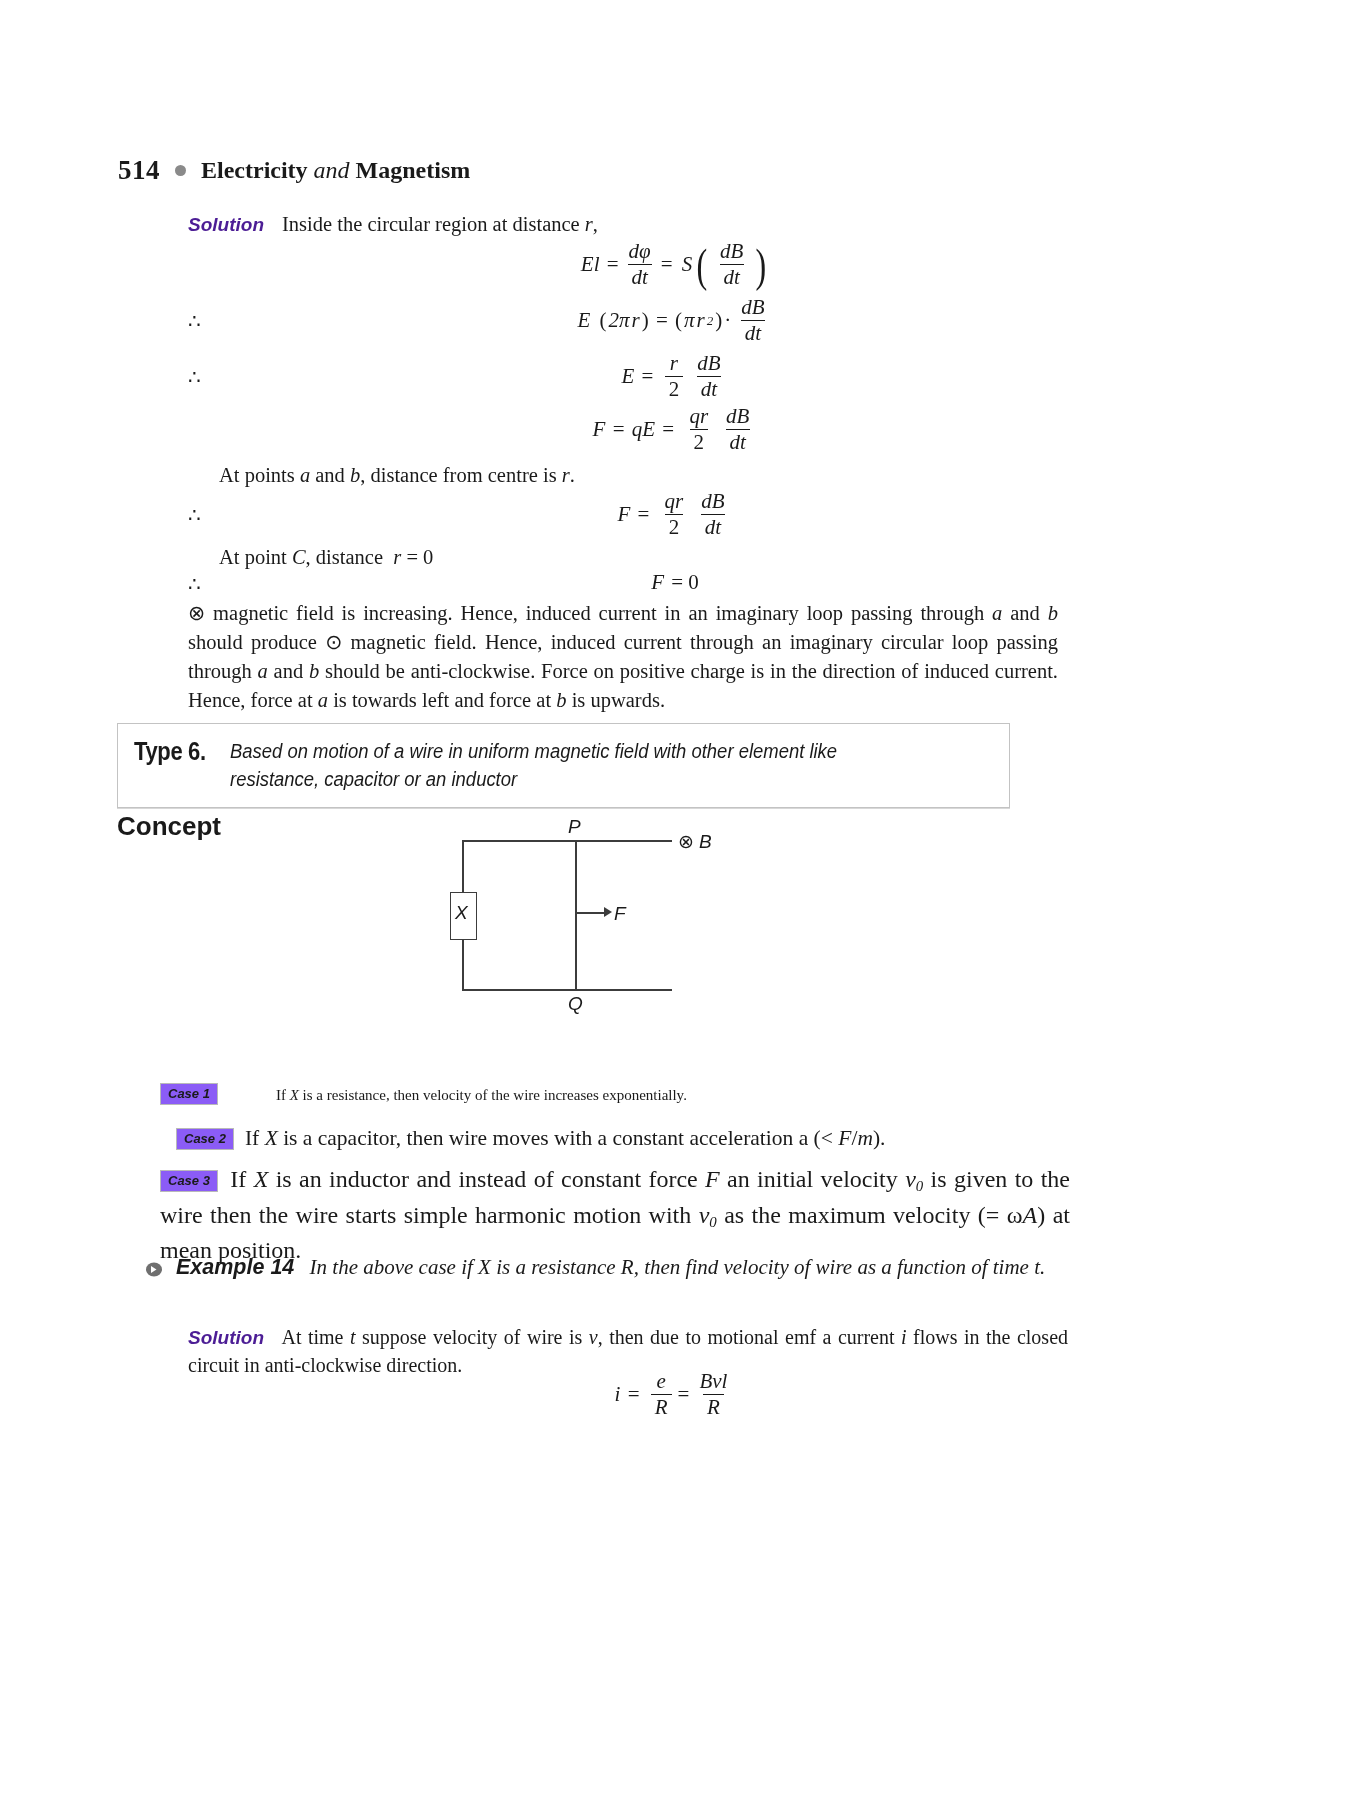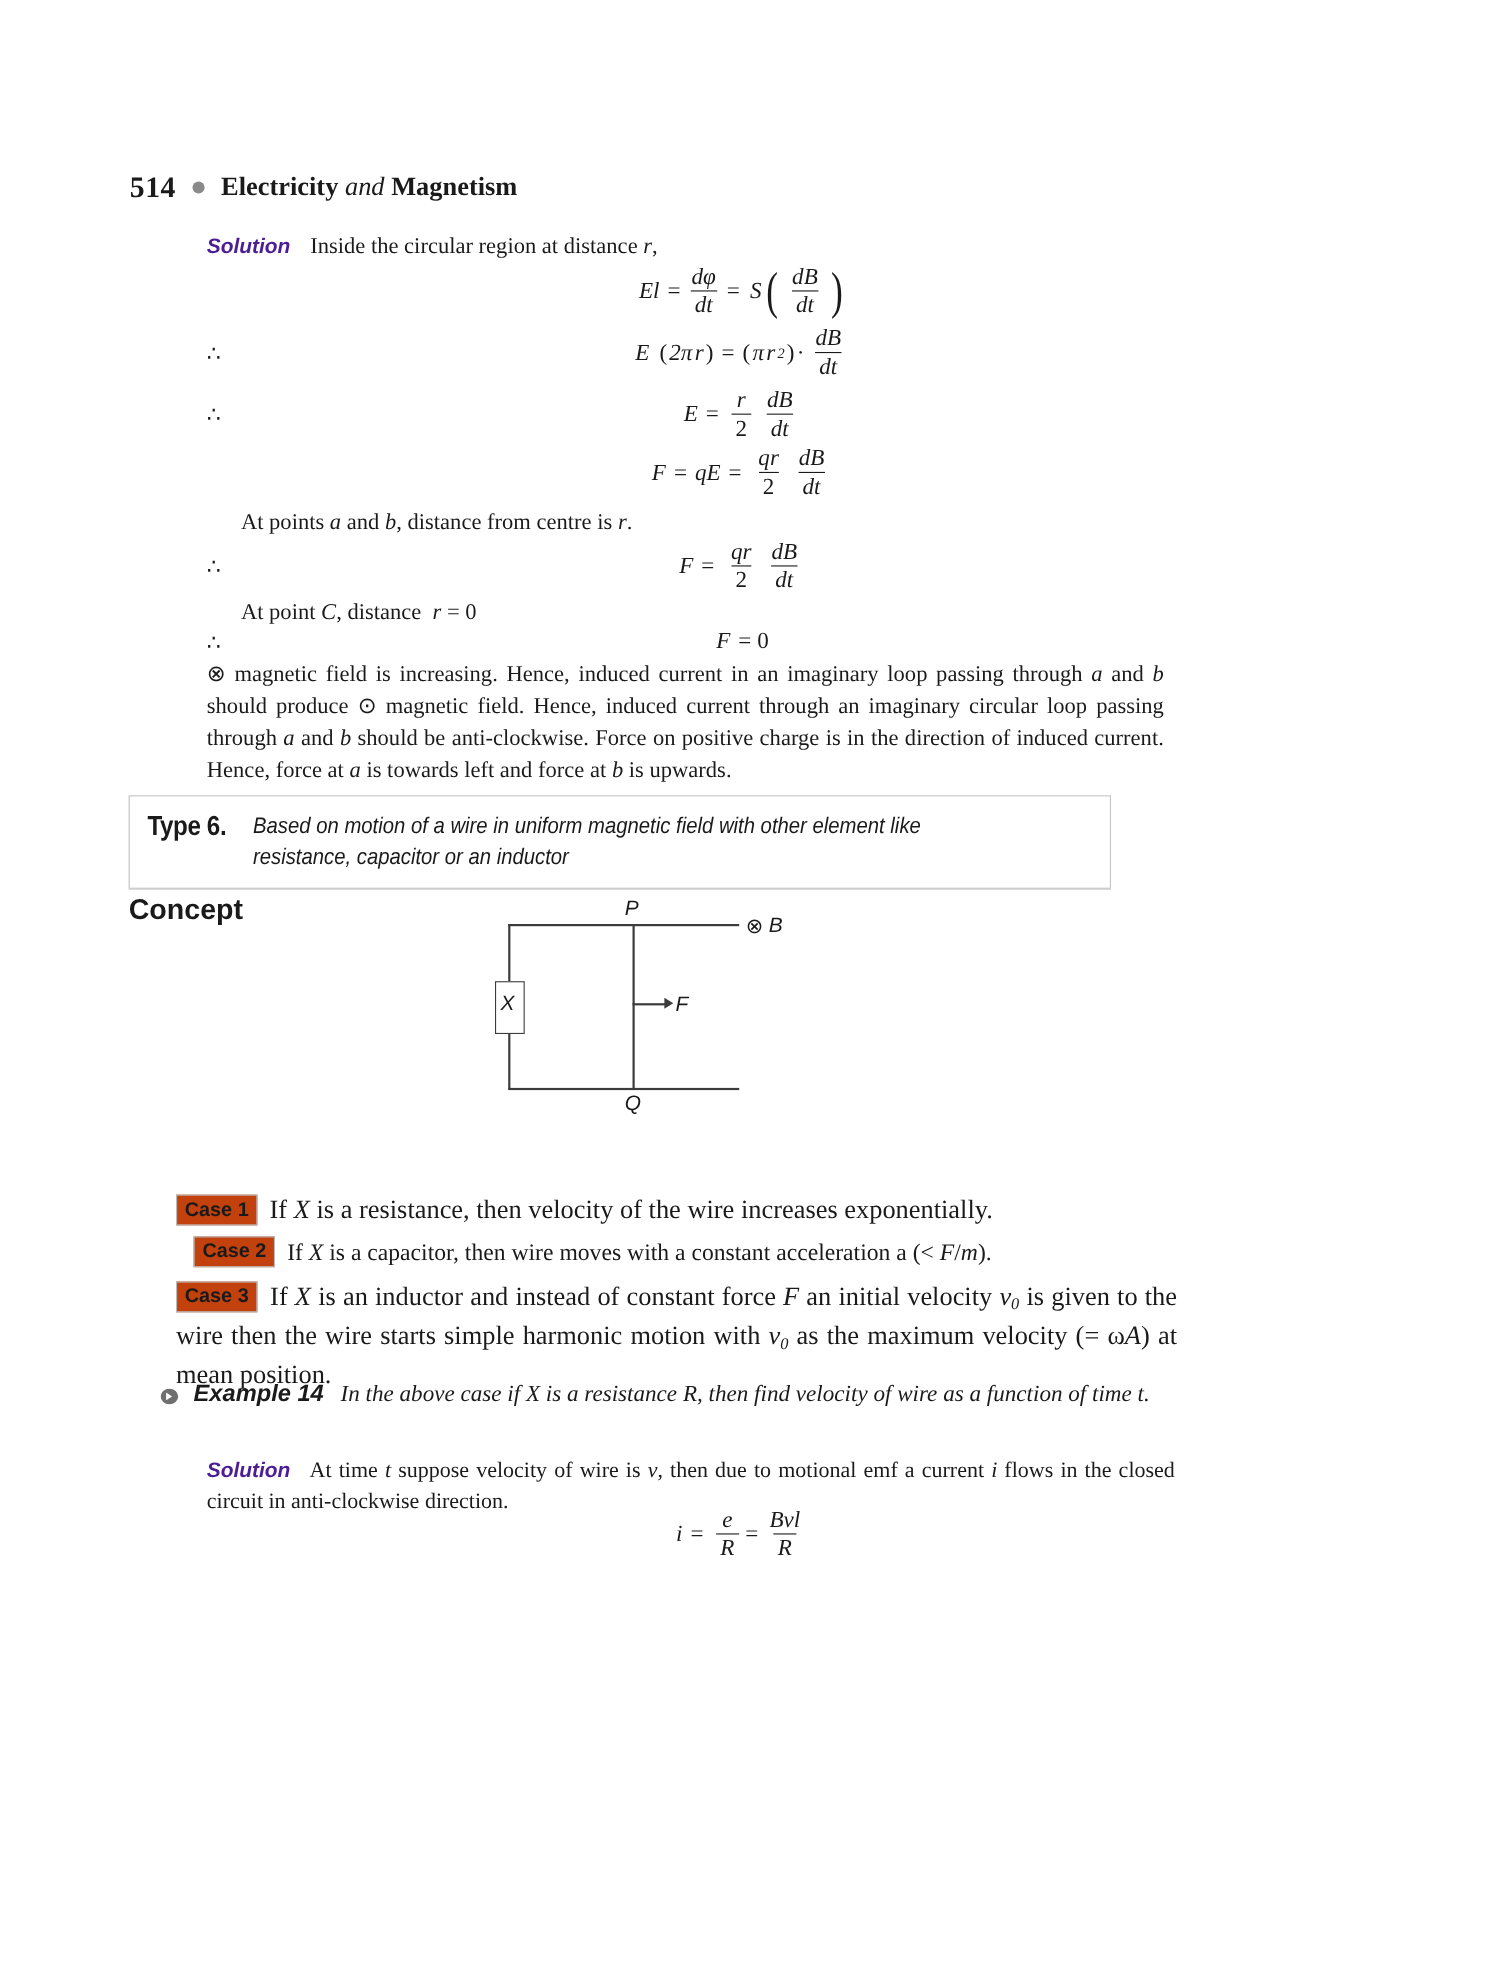--- a/index.html
+++ b/index.html
@@ -40,22 +40,22 @@
   .typebox .tdesc{font-family:"Liberation Sans",sans-serif;font-style:italic;font-size:20.5px;line-height:1.35;
                   transform:scaleX(.9);transform-origin:left center;width:112%;}
 
   .concept{position:absolute;left:117px;top:811px;font-family:"Liberation Sans",sans-serif;font-weight:bold;font-size:26px;}
 
   
   .circuit{position:absolute;left:420px;top:820px;width:340px;height:190px;}
   .cl{position:absolute;background:#3c3c3c;}
 
   
-  .case-tag{display:inline-block;border:1px solid #b9b9b9;background:#c2410c;font-family:"Liberation Sans",sans-serif;
-            font-weight:bold;font-size:18px;padding:2px 7px 3px 7px;vertical-align:2px;margin-right:7px;}
+  .case-tag{display:inline-block;border:1px solid #b9b9b9;background:#8b5cf6;font-family:"Liberation Sans",sans-serif;
+            font-weight:bold;font-style:italic;font-size:13px;padding:2px 7px 3px 7px;vertical-align:2px;margin-right:7px;}
 
   .example-marker{position:absolute;left:146px;top:1262px;width:17px;height:15px;}
   .ex-head{position:absolute;left:176px;top:1255px;width:900px;font-size:21px;font-style:italic;}
   .ex-head b{font-family:"Liberation Sans",sans-serif;font-weight:bold;font-style:italic;font-size:21.5px;}
 </style>
 </head>
 <body>
 
 <div class="page">
 
@@ -200,21 +200,21 @@
 
     <div style="position:absolute;left:258px;top:10px;font-size:19px;font-family:'Liberation Sans',sans-serif;display:flex;align-items:center;gap:5px;">
       <span>⊗</span>
       <span style="font-style:italic;">B</span>
     </div>
   </div>
 
 
   <div style="position:absolute;left:160px;top:1083px;width:910px;">
     <span class="case-tag">Case 1</span>
-    <span class="body-txt" style="font-size:24px;">If <i class="m">X</i> is a resistance, then velocity of the wire increases exponentially.</span>
+    <span class="body-txt" style="font-size:15px;margin-left:47px;">If <i class="m">X</i> is a resistance, then velocity of the wire increases exponentially.</span>
   </div>
 
   <div style="position:absolute;left:176px;top:1123px;width:910px;">
     <span class="case-tag">Case 2</span>
     <span class="body-txt" style="font-size:21.5px;">If <i class="m">X</i> is a capacitor, then wire moves with a constant acceleration a (&lt; <i class="m">F</i>/<i class="m">m</i>).</span>
   </div>
 
   <div style="position:absolute;left:160px;top:1162px;width:910px;text-align:justify;">
     <span class="case-tag">Case 3</span>
     <span class="body-txt" style="font-size:24px;line-height:1.45;">If <i class="m">X</i> is an inductor and instead of constant force <i class="m">F</i> an initial velocity <i class="m">v</i><sub class="sb">0</sub> is given to

